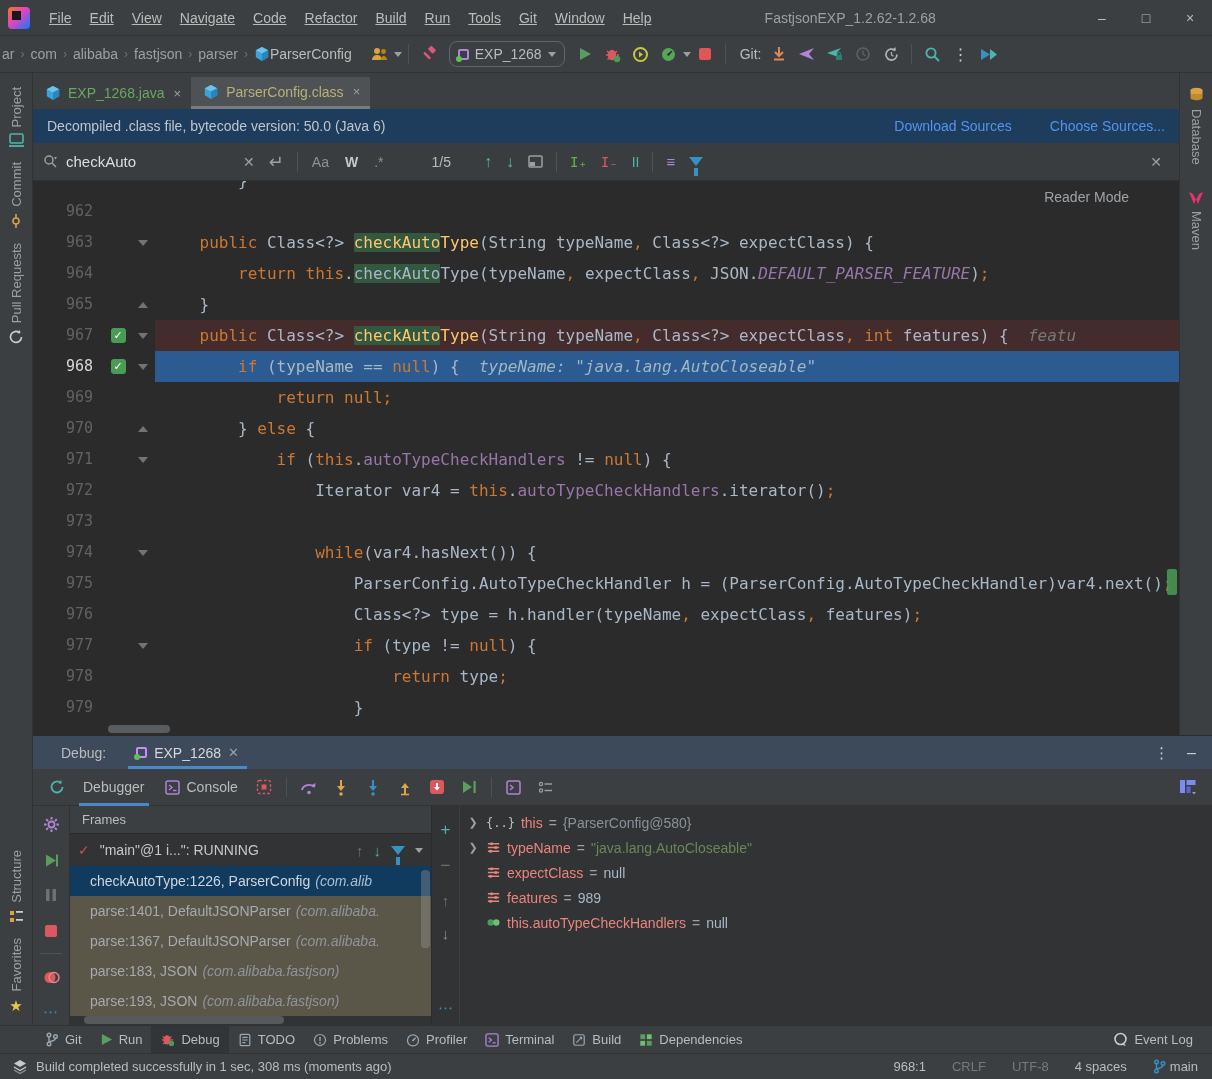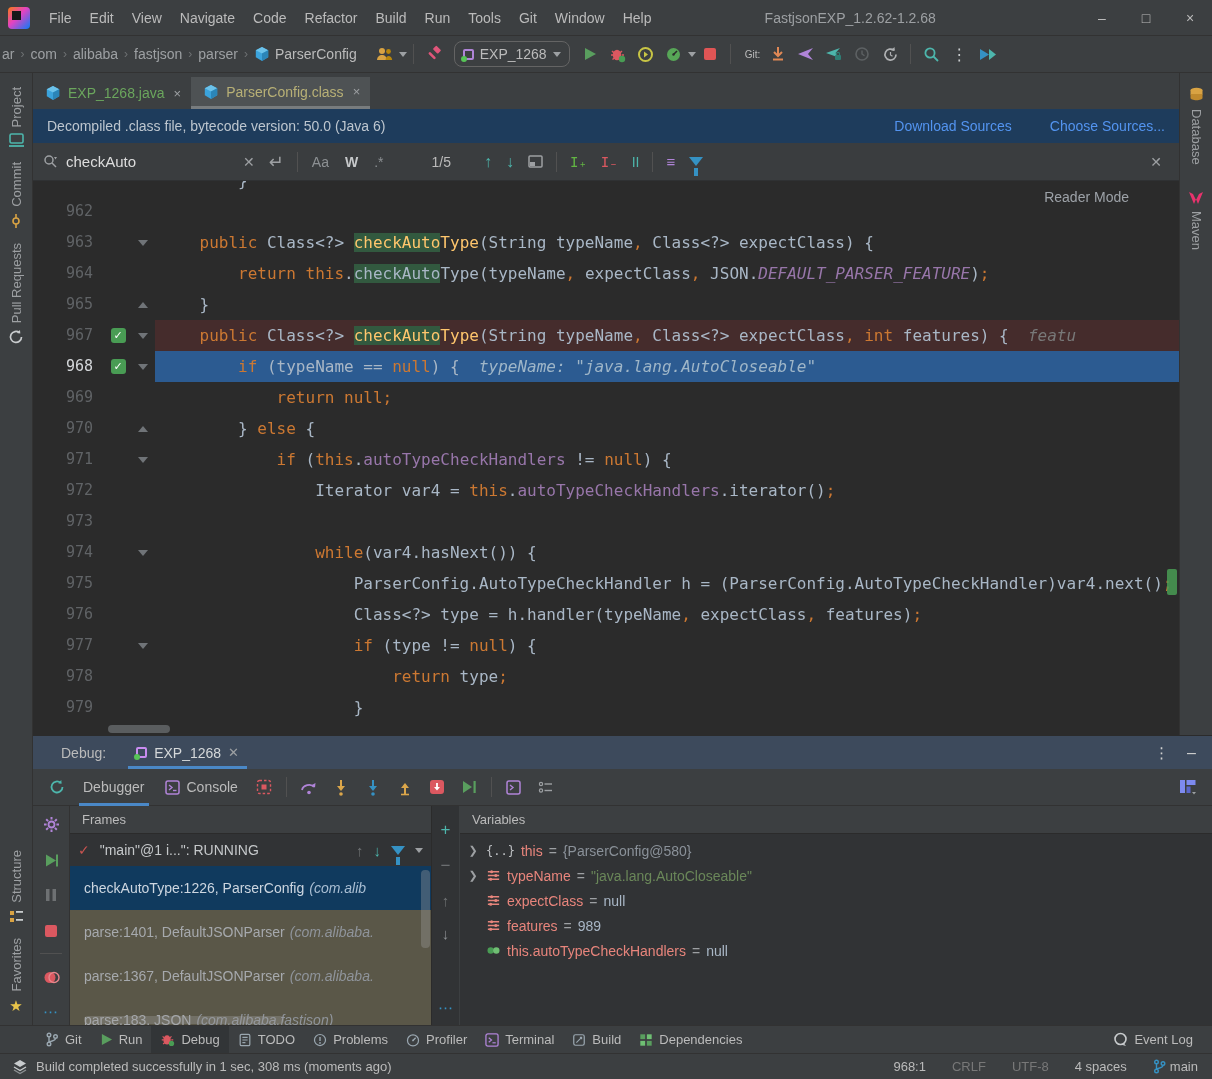--- a/index.html
+++ b/index.html
@@ -5,40 +5,40 @@
   * { margin:0; padding:0; box-sizing:border-box; }
   html,body { width:1212px; height:1079px; overflow:hidden; background:#2b2b2b; }
   body { font-family:"Liberation Sans", sans-serif; font-size:13px; color:#bbbbbb; }
   .app { width:1212px; height:1079px; display:flex; flex-direction:column; background:#3c3f41; }
 
   
   .titlebar { height:36px; background:#3c3f41; display:flex; align-items:center; flex:0 0 36px; border-bottom:1px solid #323232; }
   .logo { width:22px; height:22px; border-radius:4px; margin:0 10px 0 8px;
           background:linear-gradient(135deg,#f97a12 0%,#e343c3 45%,#087cfa 100%); position:relative; }
   .logo::after { content:""; position:absolute; left:4px; top:4px; width:9px; height:9px; background:#16181a; }
-  .menus { display:flex; align-items:center; }
+  .menus { display:flex; align-items:center;text-decoration:underline; }
   .menu-item { padding:0 9px; height:36px; line-height:36px; color:#bbbbbb; font-size:14px; cursor:default; }
   .win-title { flex:1; text-align:center; color:#9da0a3; font-size:14px; padding-right:40px; }
   .win-controls { display:flex; align-items:center; }
   .win-btn { width:44px; height:36px; display:flex; align-items:center; justify-content:center; color:#bbbbbb; font-size:14px; }
 
   
   .toolbar { height:37px; flex:0 0 37px; display:flex; align-items:center; background:#3c3f41; border-bottom:1px solid #323232; padding:0 8px 0 0; }
   .crumbs { display:flex; align-items:center; color:#9da0a3; font-size:14px; }
   .crumb { padding:0 2px; }
   .crumb-sep { color:#6e7173; padding:0 4px; font-size:12px; }
-  .crumb-last { color:#bbbbbb; display:flex; align-items:flex-end; gap:5px; }
+  .crumb-last { color:#bbbbbb; display:flex; align-items:flex-end; }
   .tb-ico { width:24px; height:24px; display:flex; align-items:center; justify-content:center; margin:0 2px; }
   .tb-sep { width:1px; height:20px; background:#515151; margin:0 6px; }
   .runcfg { display:flex; align-items:center; gap:6px; border:1px solid #646464; border-radius:8px; height:26px; padding:0 8px; margin:0 6px; }
   .runcfg .lbl { color:#bbbbbb; font-size:14px; }
   .caret-down { width:0; height:0; border-left:4px solid transparent; border-right:4px solid transparent; border-top:5px solid #9da0a3; display:inline-block; }
   .sq-ico { width:11px; height:11px; border:2px solid #b084d8; border-radius:2px; position:relative; display:inline-block; }
   .sq-ico::after { content:""; position:absolute; left:-4px; bottom:-4px; width:6px; height:6px; border-radius:50%; background:#57c457; }
-  .git-label { color:#bbbbbb; font-size:10px; margin:0 4px 0 8px; }
+  .git-label { color:#bbbbbb; font-size:14px; margin:0 4px 0 8px; }
 
   
   .body-row { flex:1; display:flex; min-height:0; }
   .stripe { width:33px; background:#3c3f41; display:flex; flex-direction:column; align-items:center; flex:0 0 33px; }
   .stripe-left { border-right:1px solid #323232; }
   .stripe-right { border-left:1px solid #323232; }
   .vitem { display:flex; flex-direction:column; align-items:center; gap:6px; margin-top:14px; }
   .vlabel-up { writing-mode:vertical-rl; transform:rotate(180deg); color:#9da0a3; font-size:13px; }
   .vlabel-dn { writing-mode:vertical-rl; color:#9da0a3; font-size:13px; }
   .center-col { flex:1; display:flex; flex-direction:column; min-width:0; }
@@ -103,21 +103,21 @@
   .dtab { display:flex; align-items:center; gap:7px; padding:0 10px; height:37px; font-size:14px; color:#bbbbbb; position:relative; }
   .dtab.active::after { content:""; position:absolute; left:6px; right:6px; bottom:0; height:3px; background:#4a88c7; }
   .d-ico { width:26px; height:26px; display:flex; align-items:center; justify-content:center; margin:0 3px; }
   .dbg-body { flex:1; display:flex; min-height:0; }
   .dbg-strip { width:37px; flex:0 0 37px; display:flex; flex-direction:column; align-items:center; padding-top:6px; gap:10px; border-right:1px solid #323232; }
   .dbg-strip .sep { width:22px; height:1px; background:#515151; }
   .frames-panel { width:362px; flex:0 0 362px; display:flex; flex-direction:column; background:#313335; border-right:1px solid #2b2b2b; }
   .panel-title { height:28px; flex:0 0 28px; display:flex; align-items:center; padding-left:12px; color:#bbbbbb; background:#3c3f41; border-bottom:1px solid #2b2b2b; font-size:13px; }
   .thread-row { height:32px; flex:0 0 32px; display:flex; align-items:center; padding:0 8px; gap:10px; color:#c5c8ca; font-size:14px; }
   .frames-list { flex:1; overflow:hidden; position:relative; font-size:14px; }
-  .frow { height:44px; display:flex; align-items:center; padding-left:14px; white-space:nowrap; overflow:hidden; color:#a6a9ad; }
+  .frow { height:30px; display:flex; align-items:center; padding-left:20px; white-space:nowrap; overflow:hidden; color:#a6a9ad; }
   .frow.lib { background:#5a5748; }
   .frow.sel { background:#103a5e; color:#cdd6e0; }
   .fpkg { font-style:italic; color:#8f949b; padding-left:5px; }
   .frow.sel .fpkg { color:#a9bed3; }
   .fr-vscroll { position:absolute; right:1px; top:0; width:9px; height:78px; background:rgba(160,160,160,.35); border-radius:4px; }
   .fr-hscroll { position:absolute; left:14px; bottom:1px; width:200px; height:8px; background:rgba(160,160,160,.35); border-radius:4px; }
   .vars-panel { flex:1; display:flex; min-width:0; background:#313335; }
   .vars-strip { width:28px; flex:0 0 28px; display:flex; flex-direction:column; align-items:center; padding-top:14px; gap:16px; border-right:1px solid #3c3f41; font-size:15px; }
   .vars-main { flex:1; display:flex; flex-direction:column; min-width:0; }
   .vars-list { flex:1; padding-top:4px; font-size:14px; }
@@ -622,21 +622,20 @@
           <div class="vars-panel">
             <div class="vars-strip">
               <span class="teal" style="font-size:17px;">+</span>
               <span style="color:#6e7173;font-size:17px;">−</span>
               <span style="color:#6e7173;">↑</span>
               <span style="color:#8c9093;">↓</span>
               <span style="flex:1"></span>
               <span style="color:#3592c4;margin-bottom:8px;">⋯</span>
             </div>
             <div class="vars-main">
-              <div class="panel-title">Variables</div>
               <div class="vars-list" id="vars-list">
                   <div class="vrow">
                     <span class="vexp">❯</span>
                     <span class="vi-braces">{..}</span>
                     <span class="vname">this</span>
                     <span class="veq">=</span>
                     <span class="v-gray">{ParserConfig@580}</span>
                   </div>
                   <div class="vrow">
                     <span class="vexp">❯</span>

